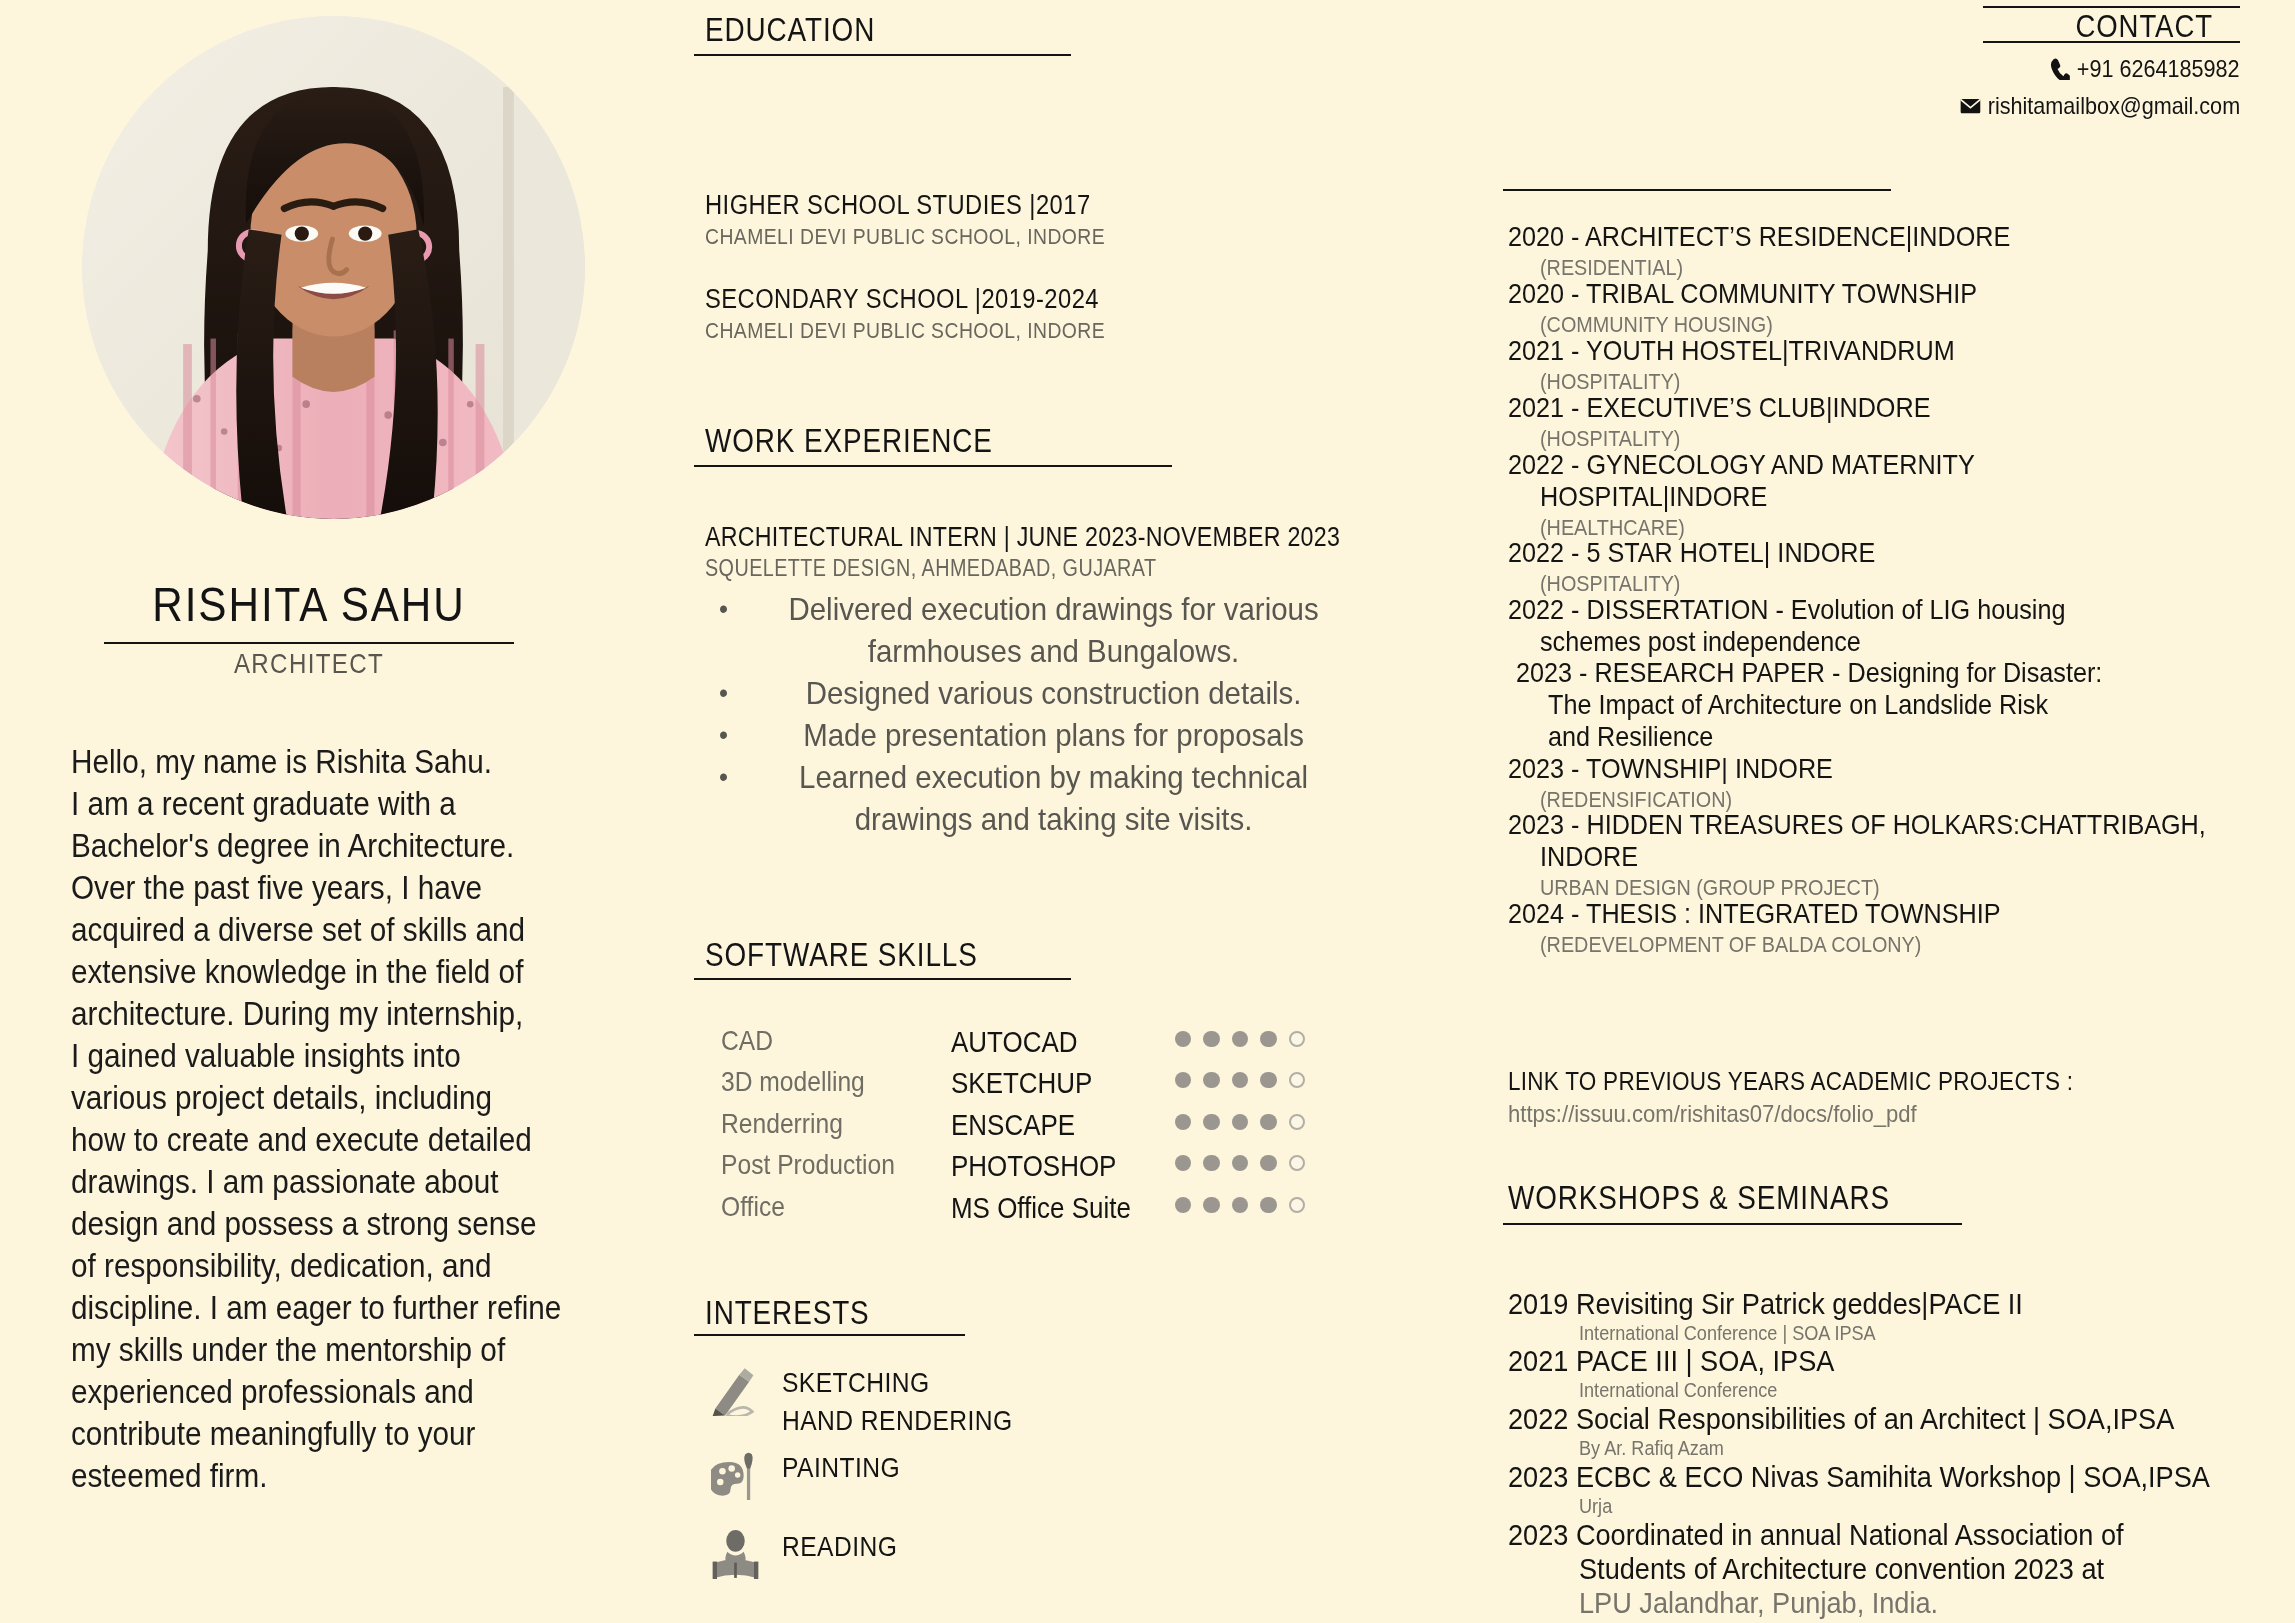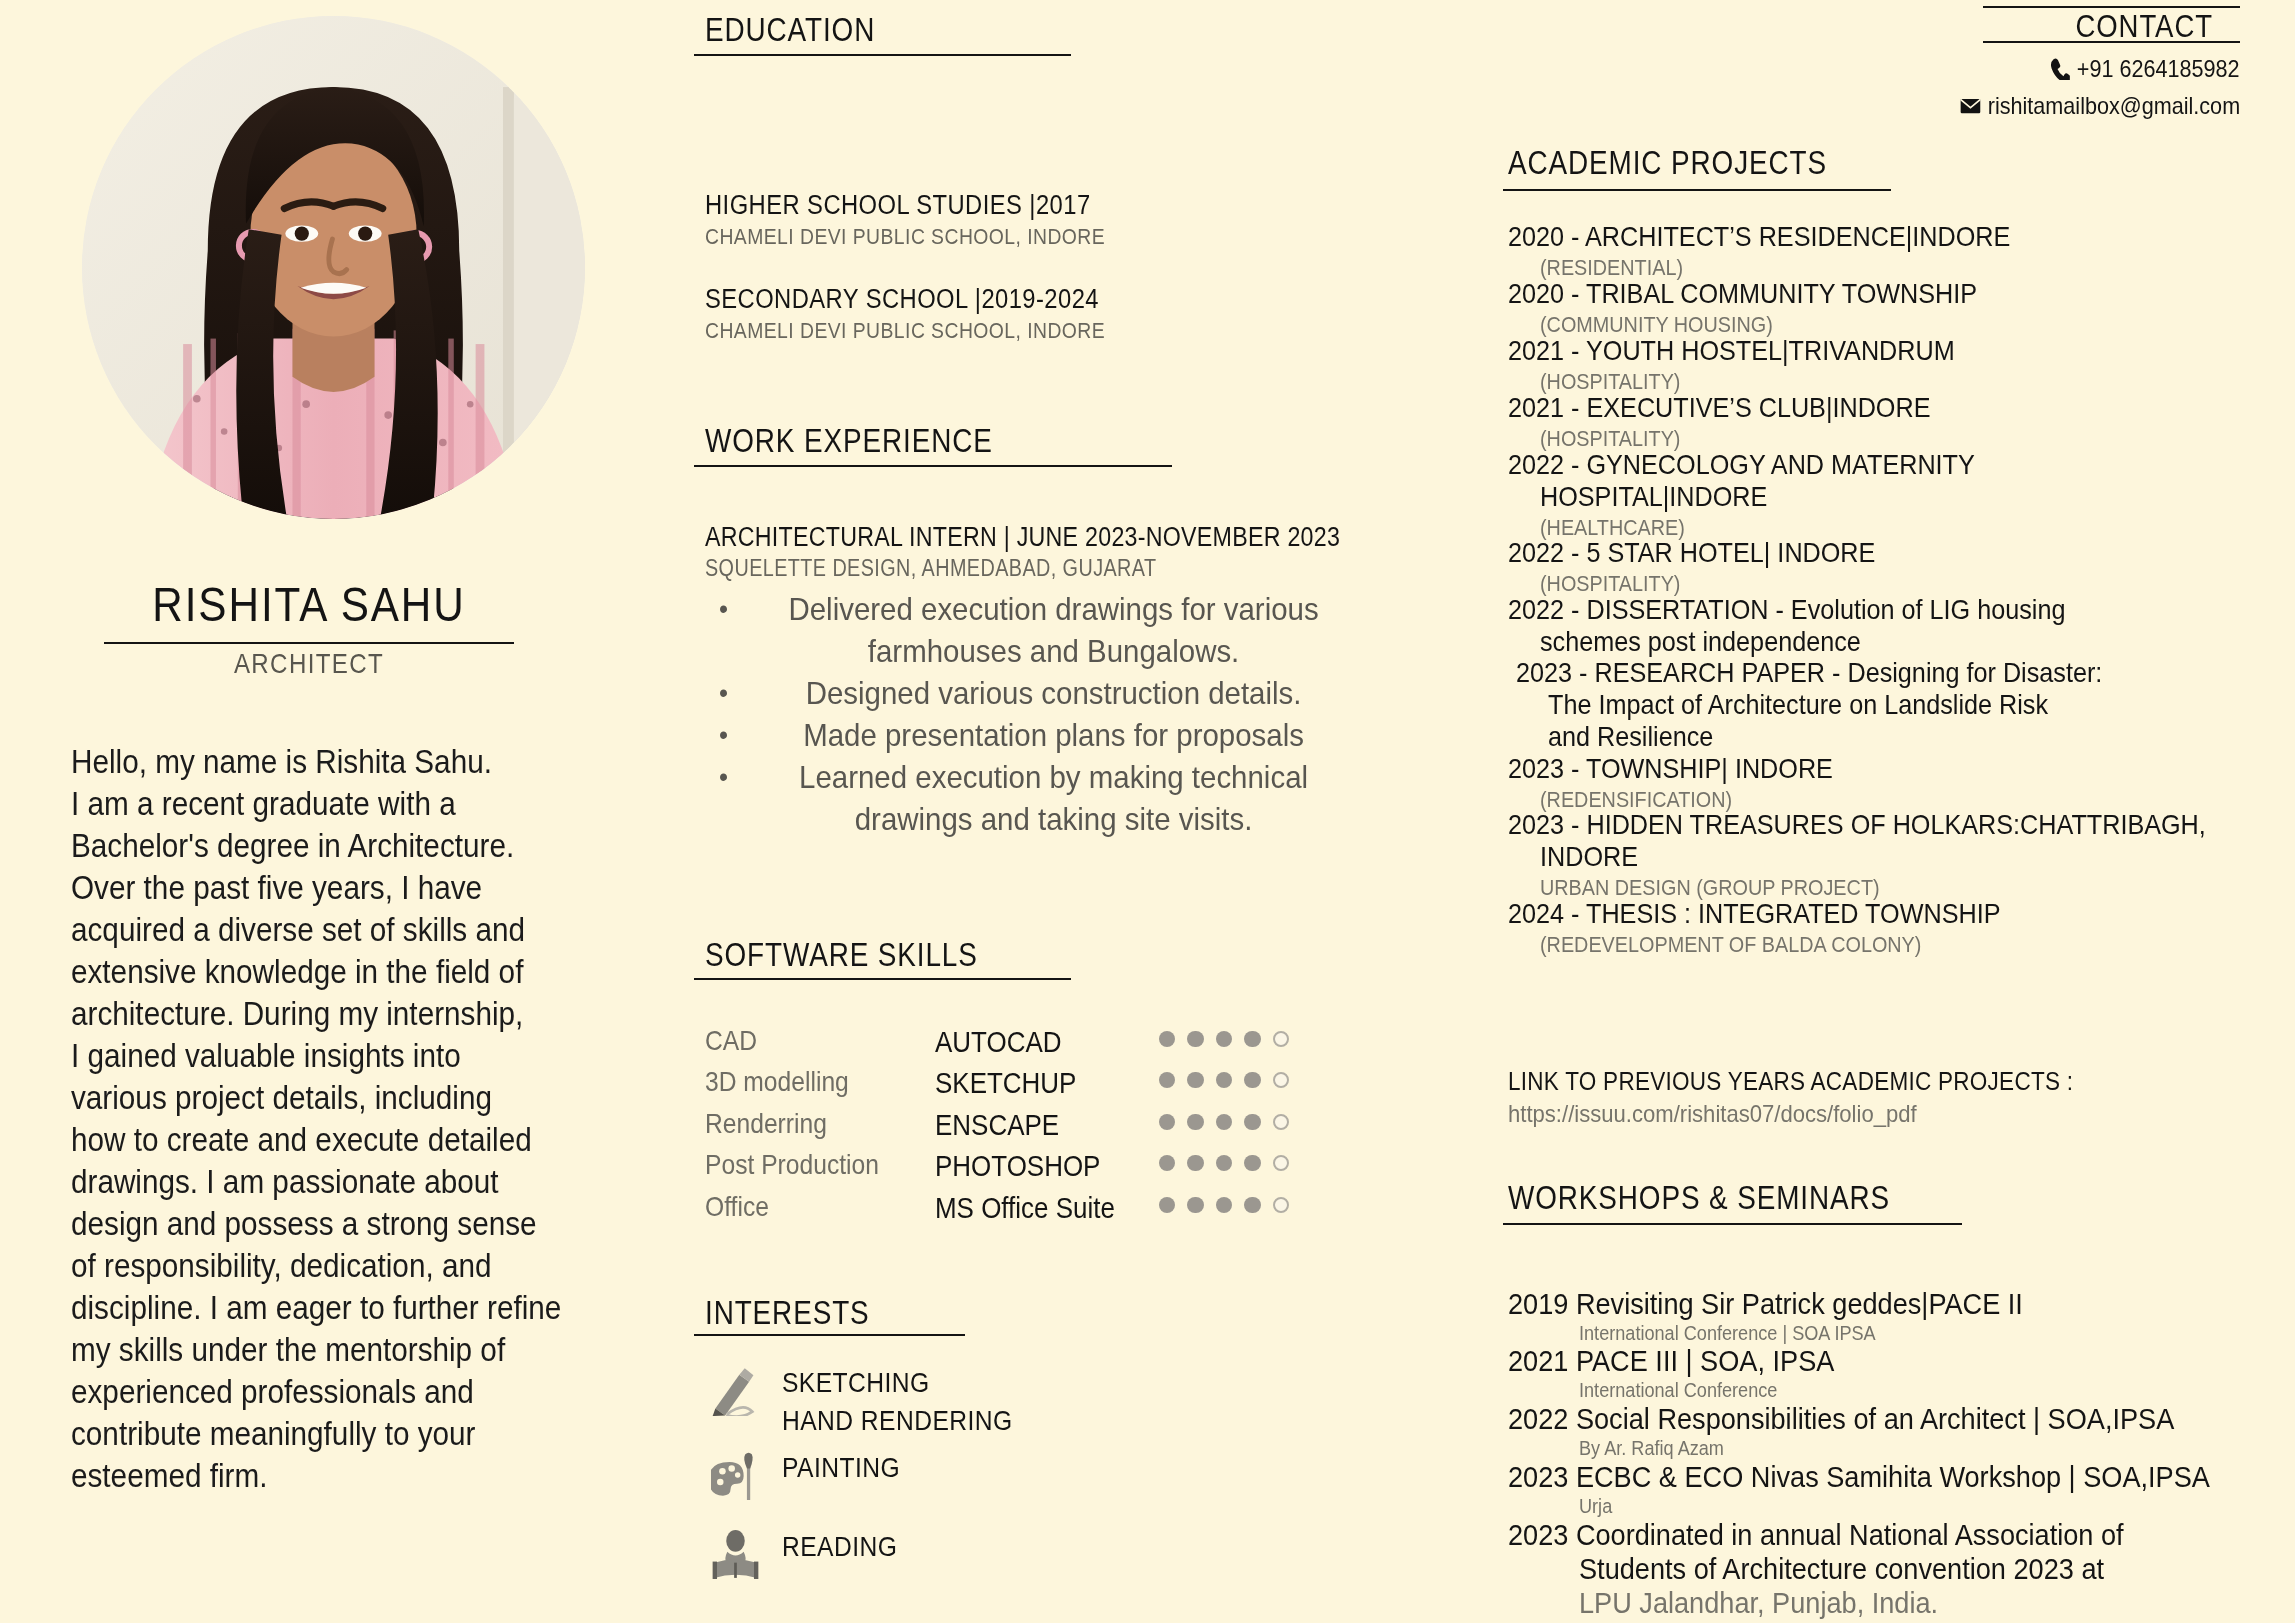--- a/index.html
+++ b/index.html
@@ -70,21 +70,21 @@
 
   .we-title { position:absolute; left:0; top:522px; font-size:27px; letter-spacing:0.3px; white-space:nowrap;
     transform:scaleX(0.86); transform-origin:left center; }
   .we-sub { position:absolute; left:0; top:555px; font-size:23px; letter-spacing:0.5px; color:#68665d; white-space:nowrap;
     transform:scaleX(0.86); transform-origin:left center; }
   .we-list { position:absolute; left:9.8px; top:588px; width:705px;text-align:center; }
   .we-li { position:relative; padding-left:31px; font-size:32px; line-height:42px; color:#585650;
     transform:scaleX(0.92); transform-origin:left top; }
   .we-li::before { content:"\2022"; position:absolute; left:4.4px; top:0; font-size:28px; color:#585650; }
 
-  .skill-row { position:absolute; left:0; width:743px; height:37px;text-decoration:underline; }
+  .skill-row { position:absolute; left:16px; width:743px; height:37px;text-decoration:underline; }
   .skill-cat { position:absolute; left:0; top:0; font-size:28px; color:#6f6d64; white-space:nowrap;
     transform:scaleX(0.88); transform-origin:left center; }
   .skill-name { position:absolute; left:230px; top:0; font-size:29.5px; color:#141414; white-space:nowrap;
     transform:scaleX(0.88); transform-origin:left center; }
   .dots { position:absolute; left:454px; top:5.5px; display:flex; gap:12px; }
   .dot { width:16.4px; height:16.4px; border-radius:50%; }
   .dot.full { background:#9b9790; }
   .dot.empty { background:#fbf6e6; border:2.7px solid #b2aea4; width:16.4px; height:16.4px; }
 
   .int-row { position:absolute; left:5.5px; width:656px; }
@@ -393,23 +393,20 @@
 
     <div class="contact-line" style="top:92px;">
       <span class="c-ico">
         <svg viewBox="0 0 42 42" xmlns="http://www.w3.org/2000/svg">
           <rect x="1" y="9" width="40" height="26" rx="2" fill="#121212"></rect>
           <path d="M1 10 L21 25 L41 10" fill="none" stroke="#fdf6dc" stroke-width="3"></path>
         </svg>
       </span><span>rishitamailbox@gmail.com</span>
     </div>
 
-    <div class="sec-wrap" style="left:0; top:143px;">
-      <div class="sec-head">ACADEMIC PROJECTS</div>
-    </div>
     <div class="sec-rule" style="left:-5.5px; top:189px; width:388px;"></div>
 
     <div id="projects">
         <div class="proj" style="top: 221px;">
           <div class="proj-main">2020 - ARCHITECT’S RESIDENCE|INDORE</div>
           <div class="proj-tag">(RESIDENTIAL)</div>
         </div>
         <div class="proj" style="top: 278px;">
           <div class="proj-main">2020 - TRIBAL COMMUNITY TOWNSHIP</div>
           <div class="proj-tag">(COMMUNITY HOUSING)</div>

